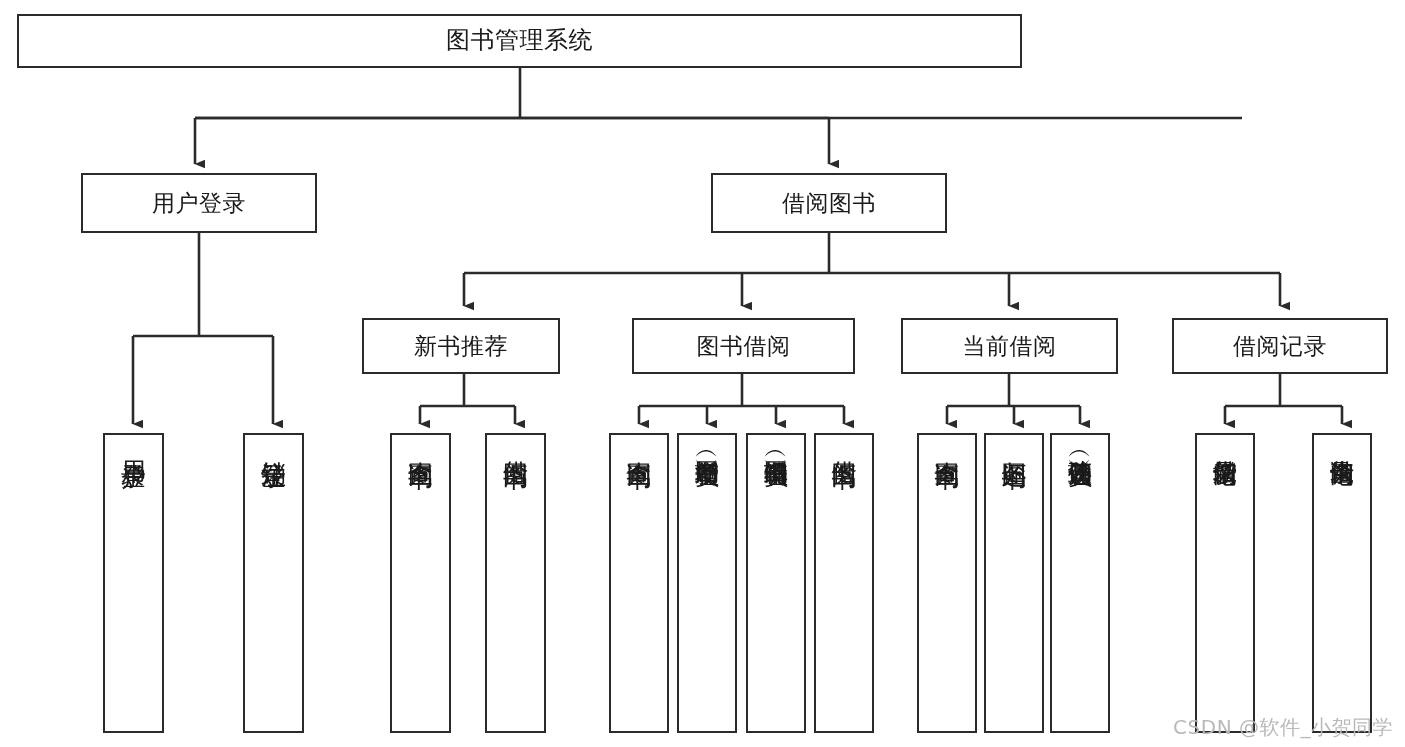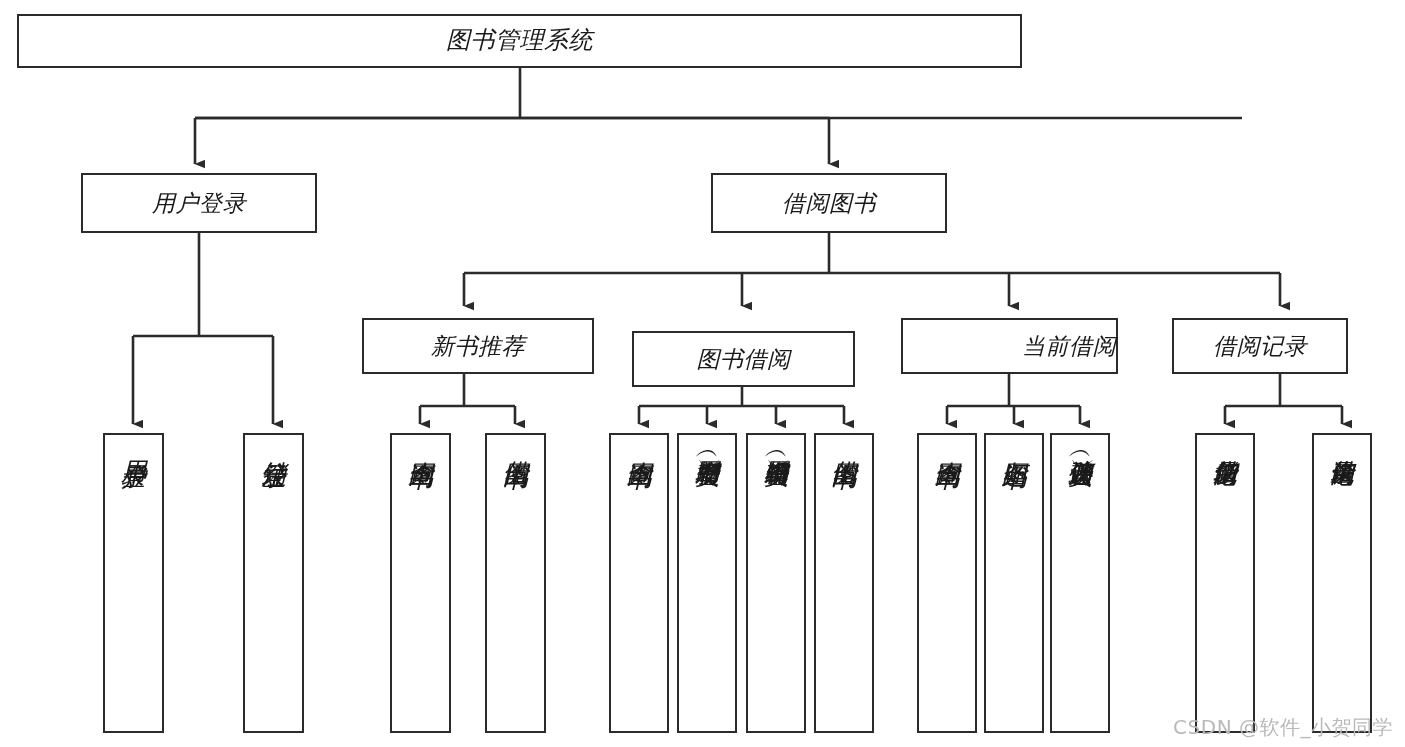--- a/index.html
+++ b/index.html
@@ -29,21 +29,20 @@
   .node {
     position: absolute;
     box-sizing: border-box;
     background: #ffffff;
     border: 2.2px solid #2b2b2b;
     display: flex;
     align-items: center;
     justify-content: center;
     color: #1a1a1a;
     z-index: 2;
-    font-style: italic;
   }
   .node .label {
     display: block;
     text-align: center;
     line-height: 1.05;
     white-space: nowrap;
   }
   
   .node.horiz .label {
     font-size: 23px;
@@ -142,30 +141,30 @@
     <span class="label">图书管理系统</span>
   </div>
 
   <div class="node horiz" style="left:81px; top:173px; width:236px; height:60px;">
     <span class="label">用户登录</span>
   </div>
   <div class="node horiz" style="left:711px; top:173px; width:236px; height:60px;">
     <span class="label">借阅图书</span>
   </div>
 
-  <div class="node horiz" style="left:362px; top:318px; width:232px; height:56px;">
+  <div class="node horiz" style="left:362px; top:318px; width:198px; height:56px;">
     <span class="label">新书推荐</span>
   </div>
-  <div class="node horiz" style="left:632px; top:318px; width:223px; height:56px;margin-top:13px;">
+  <div class="node horiz" style="left:632px; top:318px; width:223px; height:56px;">
     <span class="label">图书借阅</span>
   </div>
-  <div class="node horiz" style="left:901px; top:318px; width:217px; height:56px;justify-content:flex-end;">
+  <div class="node horiz" style="left:901px; top:318px; width:217px; height:56px;">
     <span class="label">当前借阅</span>
   </div>
-  <div class="node horiz" style="left:1172px; top:318px; width:176px; height:56px;">
+  <div class="node horiz" style="left:1172px; top:318px; width:216px; height:56px;">
     <span class="label">借阅记录</span>
   </div>
 
   <div class="node vert" style="left:103px; top:433px; width:61px; height:300px;">
     <span class="label">用户登录</span>
   </div>
   <div class="node vert" style="left:243px; top:433px; width:61px; height:300px;">
     <span class="label">注销登录</span>
   </div>
 

